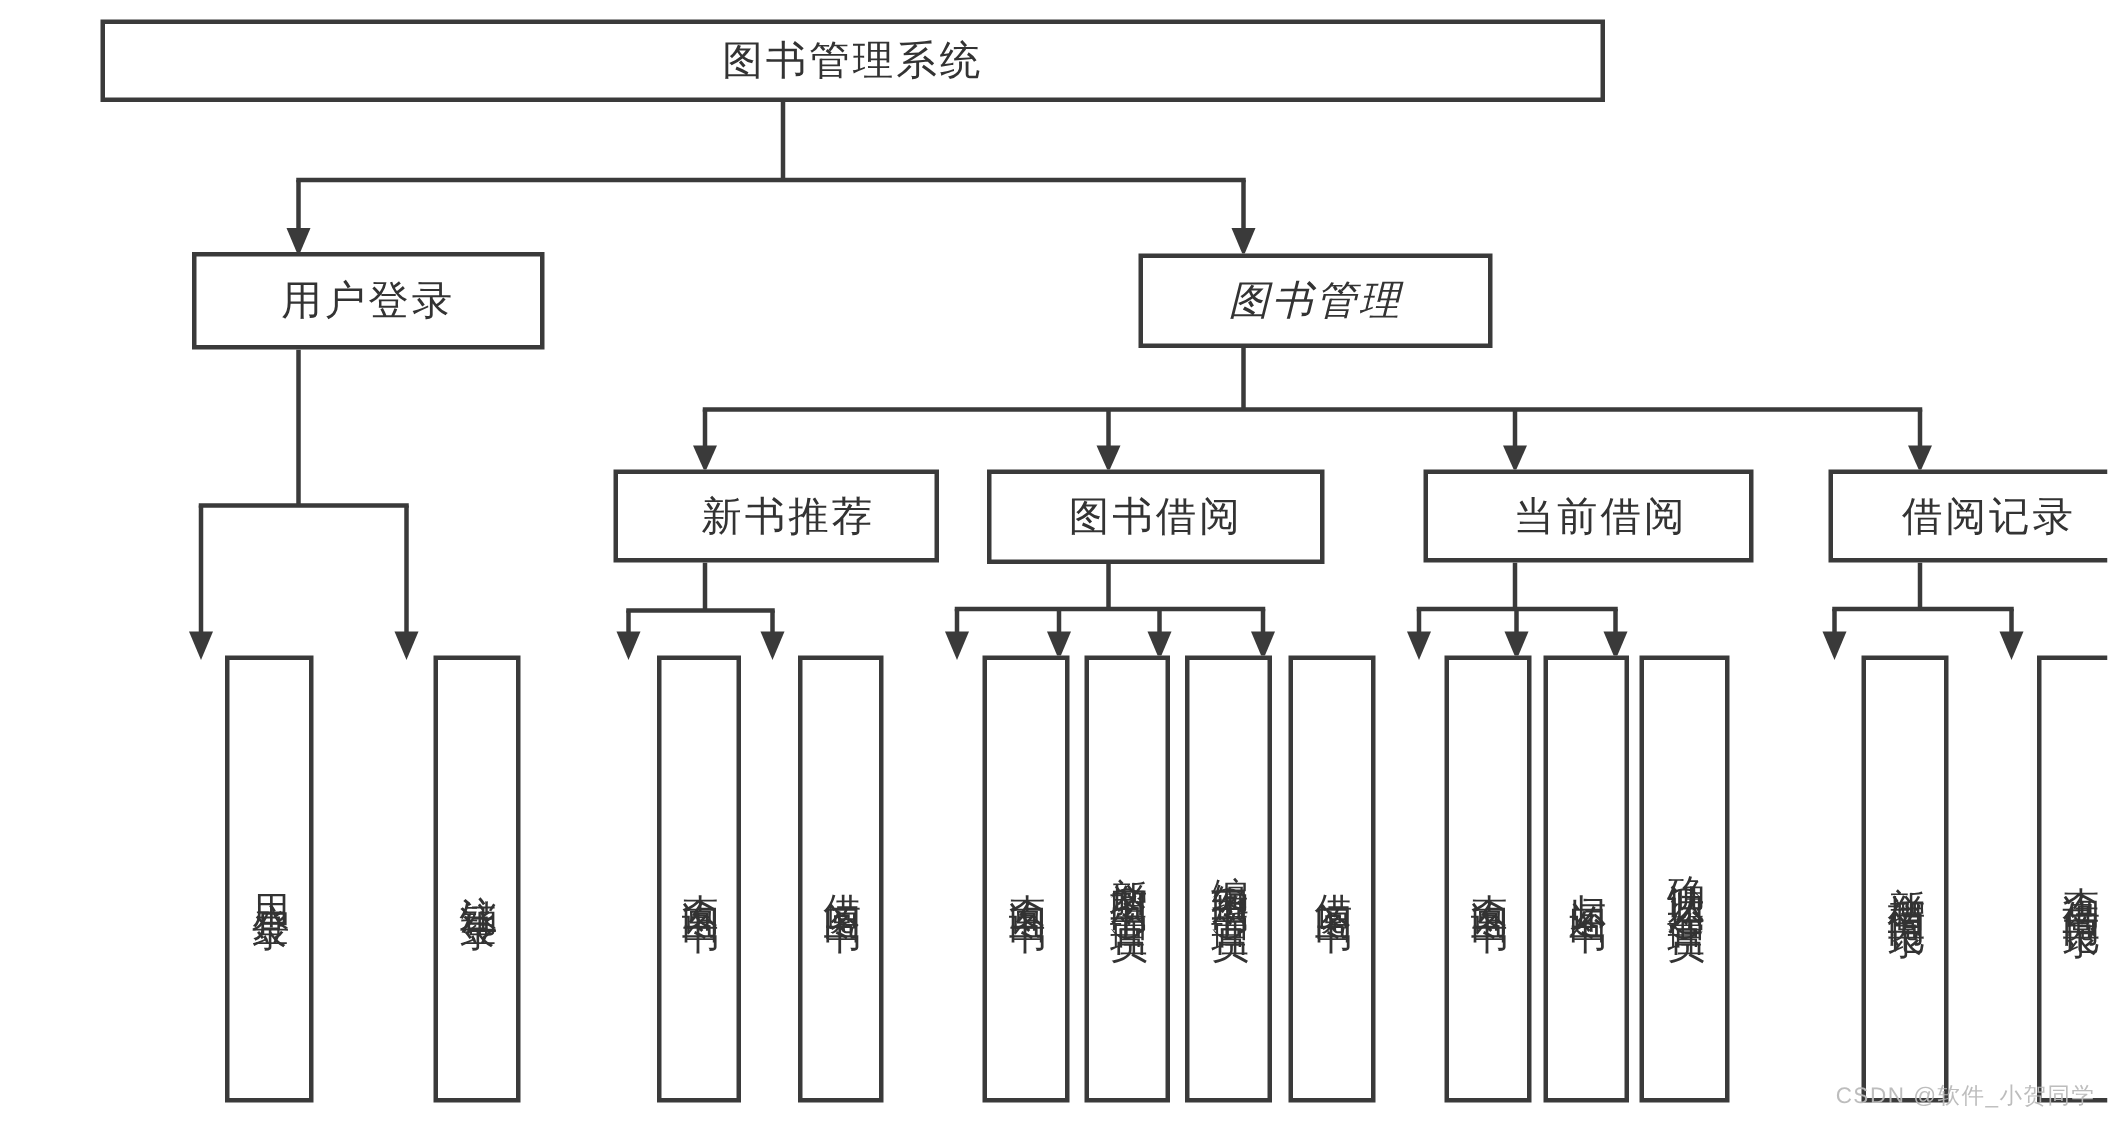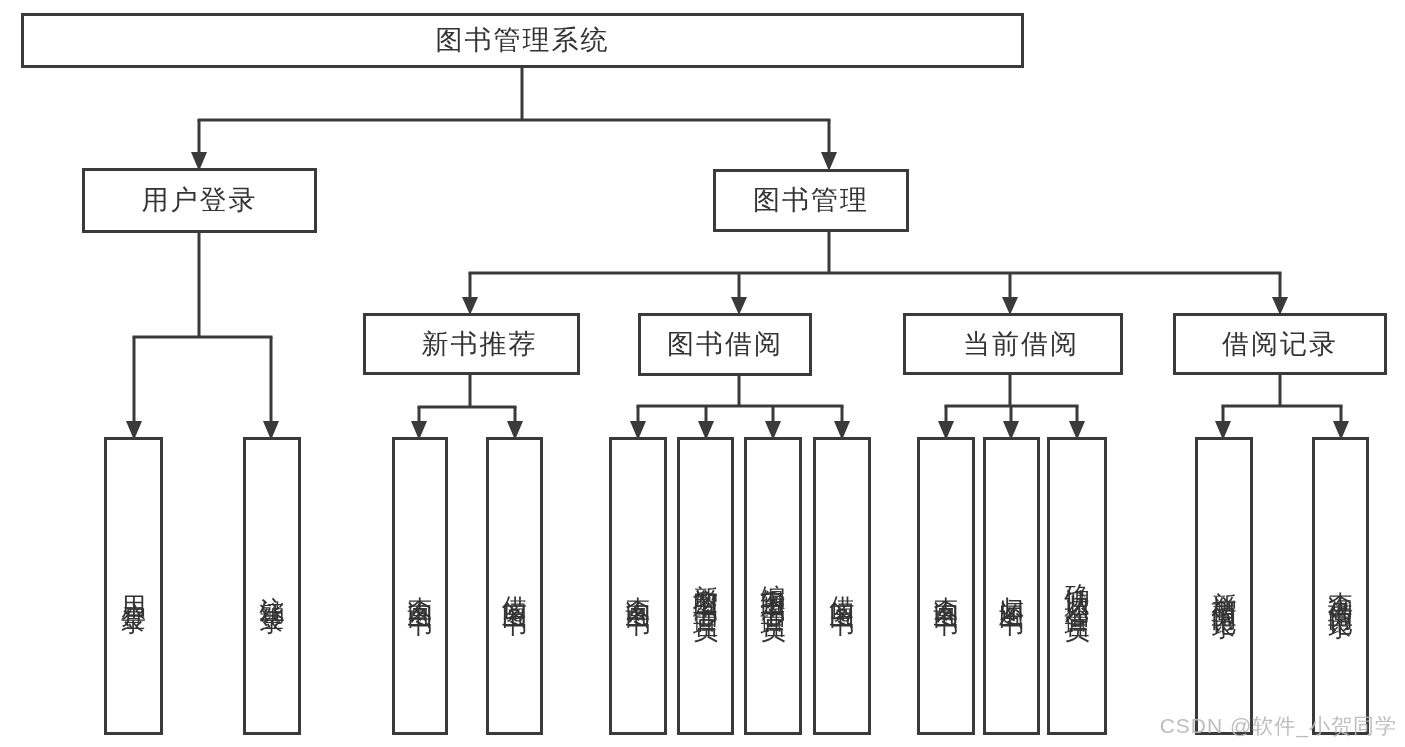--- a/index.html
+++ b/index.html
@@ -24,34 +24,35 @@
     border: 3px solid #3a3a3a;
     color: #333333;
     display: flex;
     align-items: center;
     justify-content: center;
     text-align: center;
     z-index: 2;
     font-size: 27px;
     letter-spacing: 2px;
     line-height: 1;
+    margin-left: 46px;
   }
   .leaf {
     writing-mode: vertical-rl;
     text-orientation: mixed;
     font-size: 25px;
     letter-spacing: 5px;
     line-height: 1;
   }
   .watermark {
     position: absolute;
     right: 8px;
     bottom: 7px;
     z-index: 3;
-    font-size: 21px;
+    font-size: 15px;
     letter-spacing: 1px;
     color: rgba(185, 185, 185, 0.95);
     white-space: nowrap;
   }
 </style>
 </head>
 <body>
 
 <div class="canvas">
 
@@ -120,24 +121,24 @@
       <polygon points="1003,421 1019,421 1011,440"></polygon>
       <polygon points="1069,421 1085,421 1077,440"></polygon>
       <polygon points="1215,421 1231,421 1223,440"></polygon>
       <polygon points="1333,421 1349,421 1341,440"></polygon>
     </g>
   </svg>
 
   <div class="node" style="left:21px; top:13px; width:1003px; height:55px;">图书管理系统</div>
 
   <div class="node" style="left:82px; top:168px; width:235px; height:65px;">用户登录</div>
-  <div class="node" style="left:713px; top:169px; width:196px; height:63px;">图书管理</div>
+  <div class="node" style="left:713px; top:169px; width:236px; height:63px;font-style:italic;">图书管理</div>
 
   <div class="node" style="left:363px; top:313px; width:217px; height:62px;padding-left:16px;">新书推荐</div>
-  <div class="node" style="left:638px; top:313px; width:174px; height:63px;">图书借阅</div>
+  <div class="node" style="left:612px; top:313px; width:225px; height:63px;">图书借阅</div>
   <div class="node" style="left:903px; top:313px; width:220px; height:62px;padding-left:16px;">当前借阅</div>
   <div class="node" style="left:1173px; top:313px; width:214px; height:62px;">借阅记录</div>
 
   <div class="node leaf" style="left:104px; top:437px; width:59px; height:298px;">用户登录</div>
   <div class="node leaf" style="left:243px; top:437px; width:58px; height:298px;">注销登录</div>
 
   <div class="node leaf" style="left:392px; top:437px; width:56px; height:298px;">查询图书</div>
   <div class="node leaf" style="left:486px; top:437px; width:57px; height:298px;">借阅图书</div>
 
   <div class="node leaf" style="left:609px; top:437px; width:58px; height:298px;">查询图书</div>

